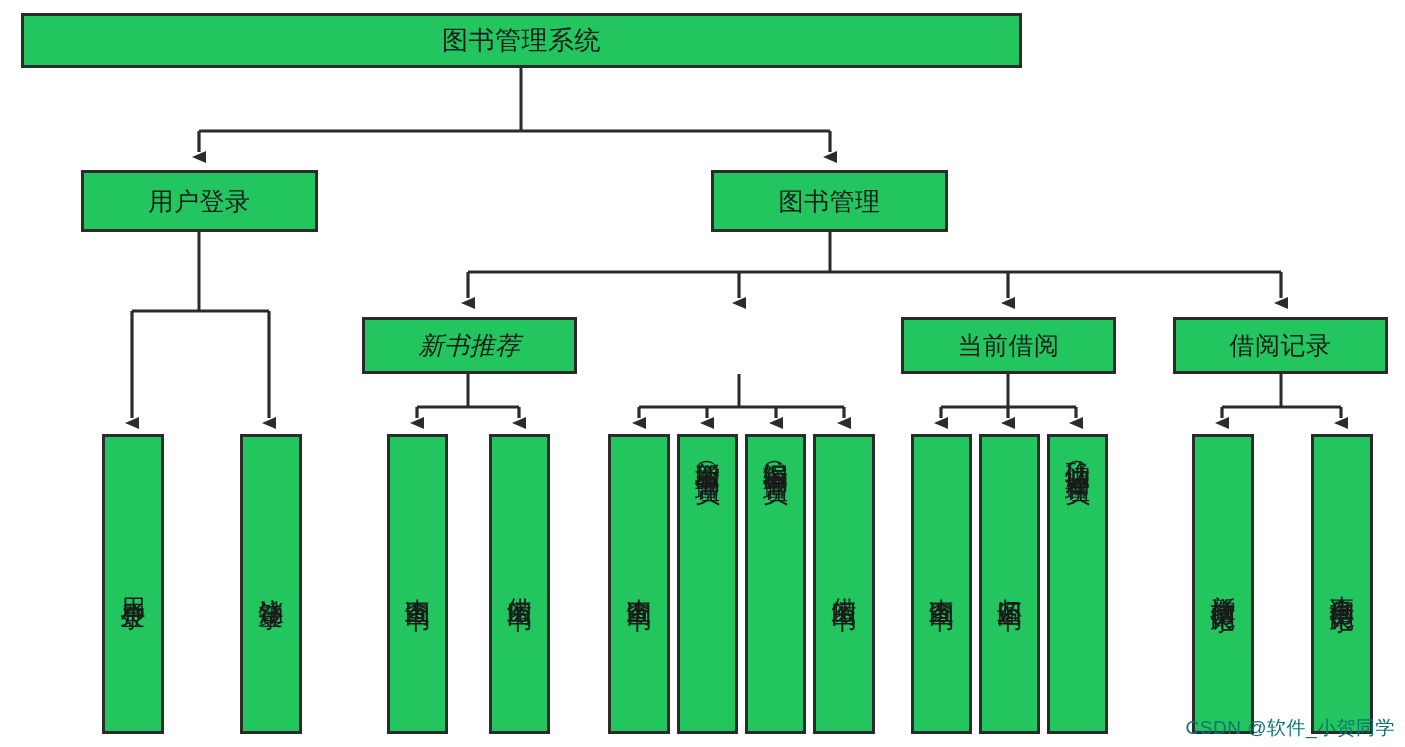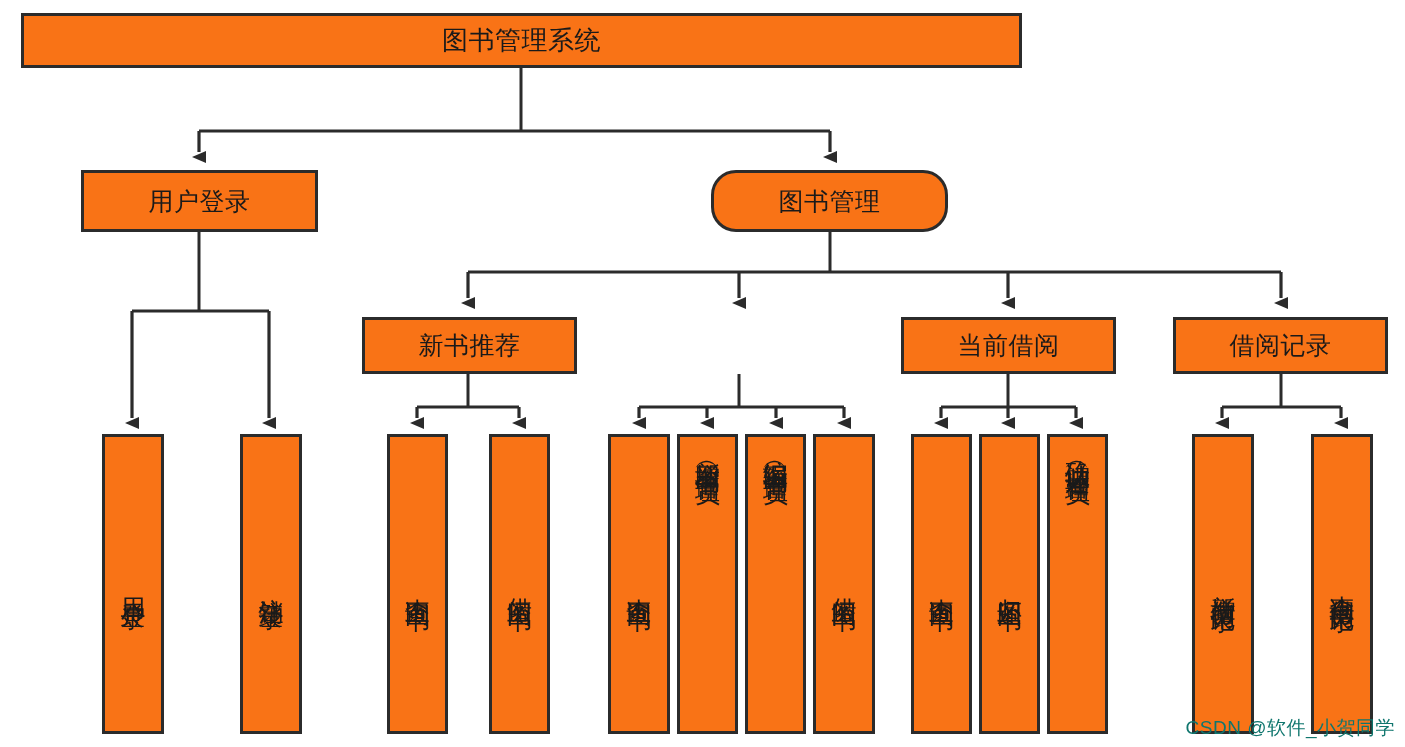--- a/index.html
+++ b/index.html
@@ -22,21 +22,21 @@
     left: 0;
     top: 0;
     width: 1405px;
     height: 747px;
     pointer-events: none;
   }
   .node {
     position: absolute;
     box-sizing: border-box;
     border: 3px solid #2b2b2b;
-    background: #f97316;
+    background: #22c55e;
     display: flex;
     align-items: center;
     justify-content: center;
     color: #1a1a1a;
   }
   .node .label {
     display: block;
     text-align: center;
     white-space: pre;
   }
@@ -126,25 +126,25 @@
     </g>
   </svg>
 
   <div class="node horizontal root" style="left:21px; top:13px; width:1001px; height:55px;">
     <span class="label">图书管理系统</span>
   </div>
 
   <div class="node horizontal" style="left:81px; top:170px; width:237px; height:62px;">
     <span class="label">用户登录</span>
   </div>
-  <div class="node horizontal" style="left:711px; top:170px; width:237px; height:62px;border-radius:25px;">
+  <div class="node horizontal" style="left:711px; top:170px; width:237px; height:62px;">
     <span class="label">图书管理</span>
   </div>
 
-  <div class="node horizontal" style="left:362px; top:317px; width:215px; height:57px;">
+  <div class="node horizontal" style="left:362px; top:317px; width:215px; height:57px;font-style:italic;">
     <span class="label">新书推荐</span>
   </div>
   <div class="node horizontal" style="left:901px; top:317px; width:215px; height:57px;">
     <span class="label">当前借阅</span>
   </div>
   <div class="node horizontal" style="left:1173px; top:317px; width:215px; height:57px;">
     <span class="label">借阅记录</span>
   </div>
 
   <div class="node vertical" style="left:102px; top:434px; width:62px; height:300px; align-items:center; padding-top:0;">

